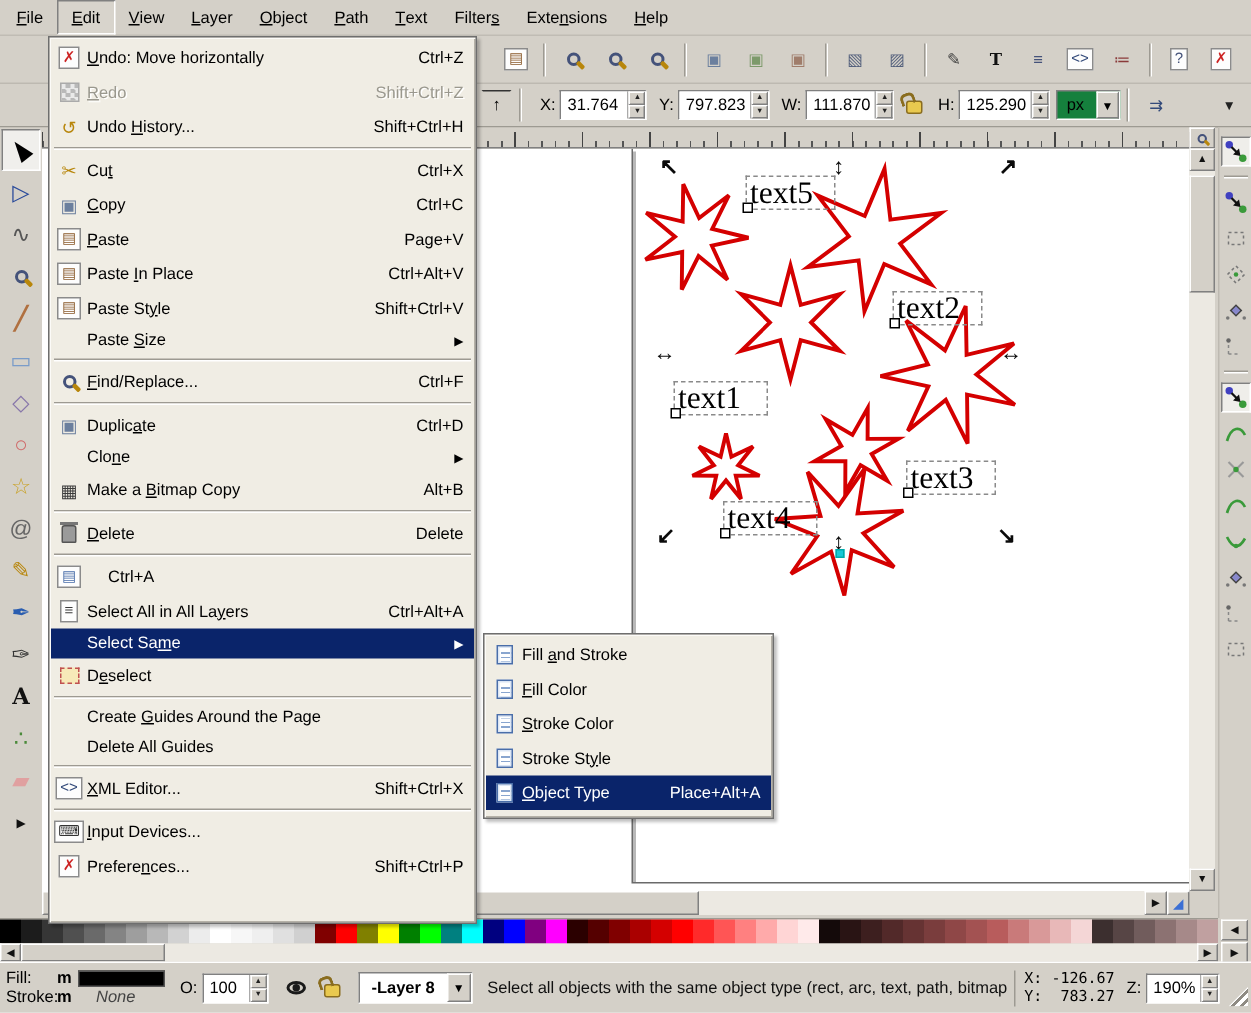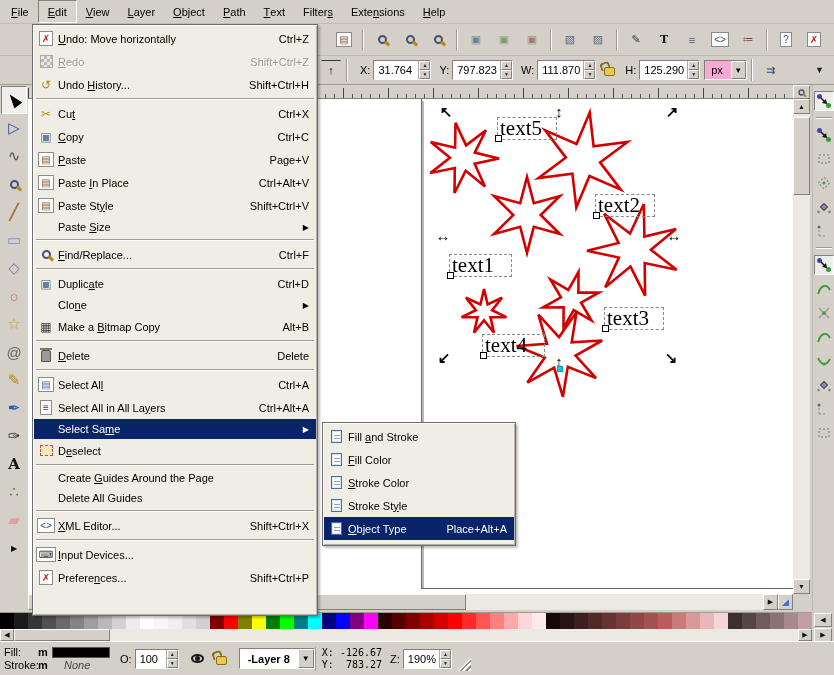--- a/index.html
+++ b/index.html
@@ -21,21 +21,21 @@
 
   .optbar { position:absolute; left:0; top:56px; width:834px; height:29px; background:#d4d0c8; border-bottom:1px solid #9d9a92; display:flex; align-items:center; }
   .optbar .pad { width:320px; flex:none; }
   .fldlbl { margin:0 3px 0 8px; }
   .spinfield { display:inline-flex; align-items:stretch; height:20px; background:#fff; border:1px solid; border-color:#808080 #fff #fff #808080; }
   .spinfield .val { padding:3px 3px 0 4px; min-width:44px; background:#fff; }
   .spin { display:flex; flex-direction:column; width:12px; border-left:1px solid #aaa; }
   .spin i { flex:1; font-style:normal; background:#d4d0c8; border:1px solid; border-color:#fff #808080 #808080 #fff; font-size:5px; line-height:6px; text-align:center; color:#222; }
   .spin i.up::before { content:"▲"; }
   .spin i.dn::before { content:"▼"; }
-  .unitbox { display:inline-flex; height:20px; margin-left:4px; background:#f9a8d4; border:1px solid; border-color:#808080 #fff #fff #808080; }
+  .unitbox { display:inline-flex; height:20px; margin-left:4px; background:#15803d; border:1px solid; border-color:#808080 #fff #fff #808080; }
   .unitbox .uval { padding:3px 8px 0 6px; }
   .unitbox .dd { width:15px; background:#d4d0c8; border:1px solid; border-color:#fff #808080 #808080 #fff; text-align:center; font-size:8px; line-height:17px; }
   .caret { margin-left:auto; margin-right:10px; font-size:9px; color:#222; }
 
   
   .toolbox { position:absolute; left:0; top:85px; width:28px; height:527px; background:#d4d0c8; display:flex; flex-direction:column; align-items:center; padding-top:1px; z-index:3; }
   .tool { width:26px; height:28px; display:flex; align-items:center; justify-content:center; font-size:15px; }
   .tool.active { border:1px solid; border-color:#808080 #fff #fff #808080; background:#f0efec; }
 
   
@@ -542,20 +542,21 @@
           <i class="up"></i>
           <i class="dn"></i>
         </span>
       </span>
     <span class="eye"></span>
     <span class="lockopen"></span>
     <span class="layercombo">
         <span class="lval">-Layer 8</span>
         <span class="dd">▼</span>
       </span>
+    <span class="msg">Select all objects with the same object type (rect, arc, text, path, bitmap</span>
     <span class="xyblock"><span id="xyline">X: -126.67
 Y:  783.27</span></span>
     <span class="zlbl">Z:</span>
     <span class="spinfield sf-sm">
         <span class="val">190%</span>
         <span class="spin">
           <i class="up"></i>
           <i class="dn"></i>
         </span>
       </span>
@@ -659,21 +660,20 @@
           <span class="trash"></span>
         </span>
         <span class="lab"><u>D</u>elete</span>
         <span class="sc">Delete</span>
       </div>
       <div class="msep"></div>
       <div class="mi">
         <span class="icol">
           <span class="boxg" style="color: rgb(74, 110, 169);">▤</span>
         </span>
-        <span class="lab">Select Al<u>l</u></span>
         <span class="sc">Ctrl+A</span>
       </div>
       <div class="mi">
         <span class="icol">
           <span class="boxg" style="color: rgb(58, 58, 58);">≡</span>
         </span>
         <span class="lab">Select All in All La<u>y</u>ers</span>
         <span class="sc">Ctrl+Alt+A</span>
       </div>
       <div class="mi noicon hl">

